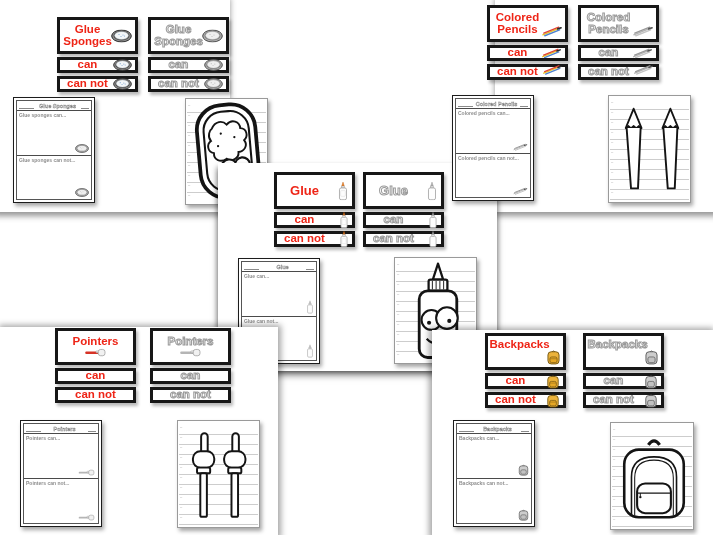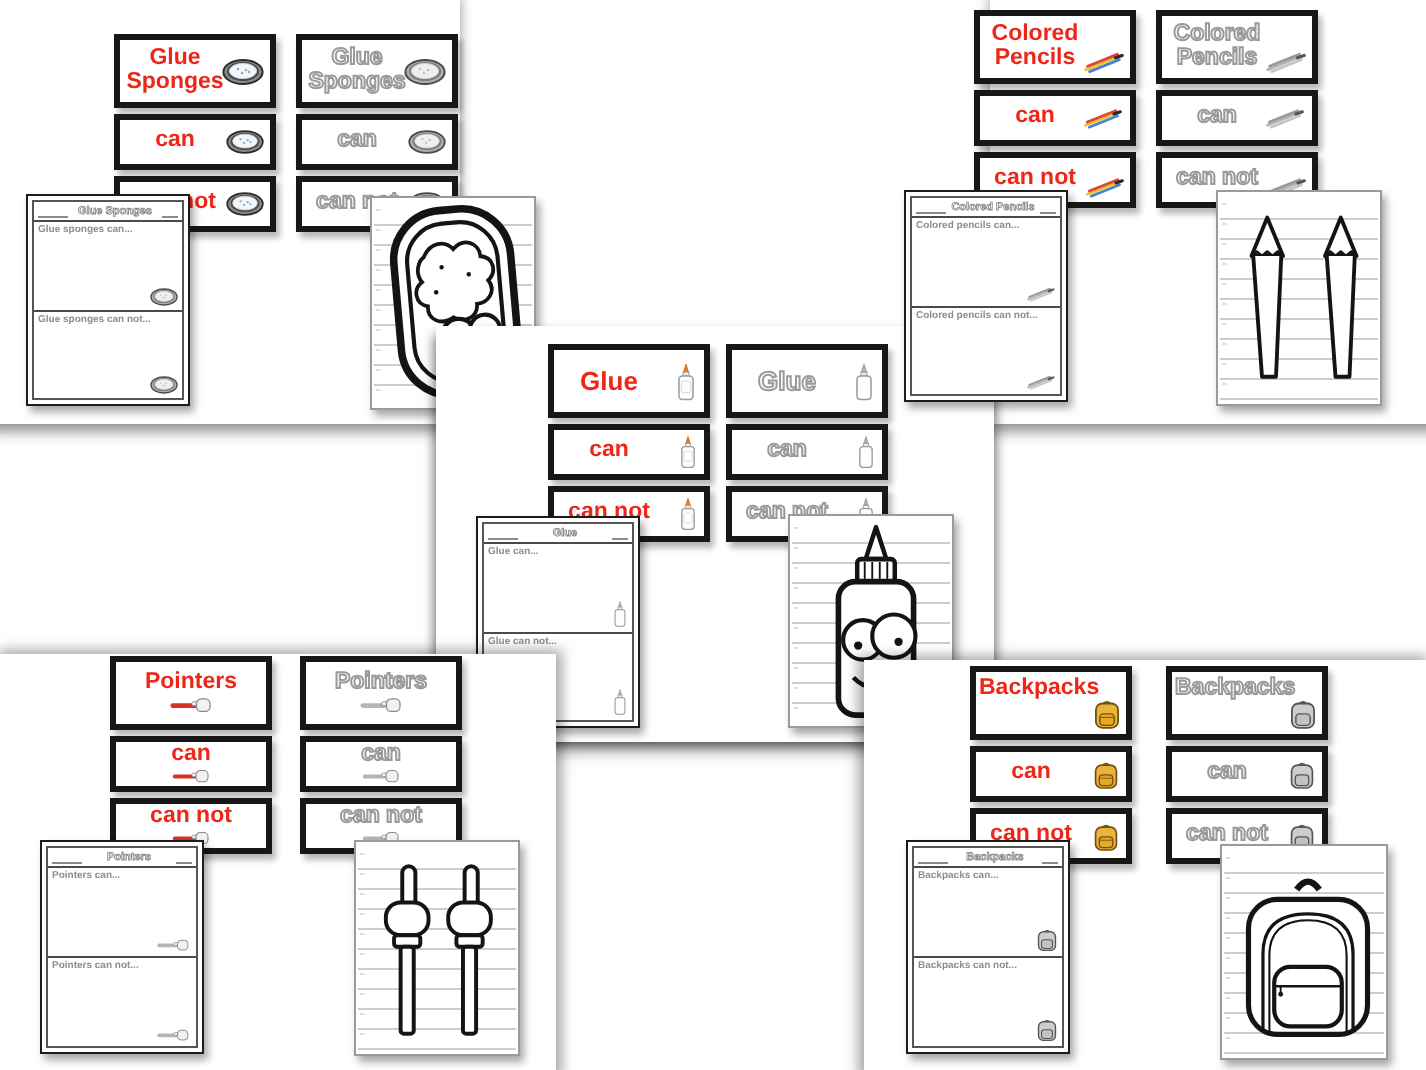--- a/index.html
+++ b/index.html
@@ -14,21 +14,21 @@
   #slide-c {left:218px;top:163px;width:279px;height:208px;z-index:5;
             box-shadow:0 5px 7px -1px rgba(0,0,0,.5),-3px 2px 5px -2px rgba(0,0,0,.3),3px 2px 5px -2px rgba(0,0,0,.3);}
   #slide-bl{left:-6px;top:327px;width:284px;height:216px;z-index:8;box-shadow:4px -3px 6px -1px rgba(0,0,0,.35);}
   #slide-br{left:432px;top:330px;width:287px;height:213px;z-index:8;box-shadow:-4px -3px 6px -1px rgba(0,0,0,.35);}
 
   
   .stack{position:absolute;display:flex;flex-direction:column;gap:3px;}
   .card{box-sizing:border-box;width:81px;border:3px solid #171717;background:#fff;position:relative;
         display:flex;align-items:center;justify-content:center;box-shadow:2px 3px 3px rgba(0,0,0,.28);}
   .card.title{height:37px;}
-  .card.small{height:28px;}
+  .card.small{height:16px;}
   .card.col{flex-direction:column;justify-content:center;gap:1px;}
   .card.ir{padding-right:20px;}
   .lbl{font-weight:bold;font-size:11.5px;line-height:1.02;text-align:center;max-width:52px;}
   .fs13{font-size:13px;}
   .redt{color:var(--red,#ee2517);}
   .bub{color:#ffffff;-webkit-text-stroke:1px #9a9a9a;}
   .bub-s{color:#ffffff;-webkit-text-stroke:.4px #7d7d7d;}
   @supports not (-webkit-text-stroke:1px #000){
     .bub{color:#9a9a9a;}
     .bub-s{color:#7d7d7d;}

